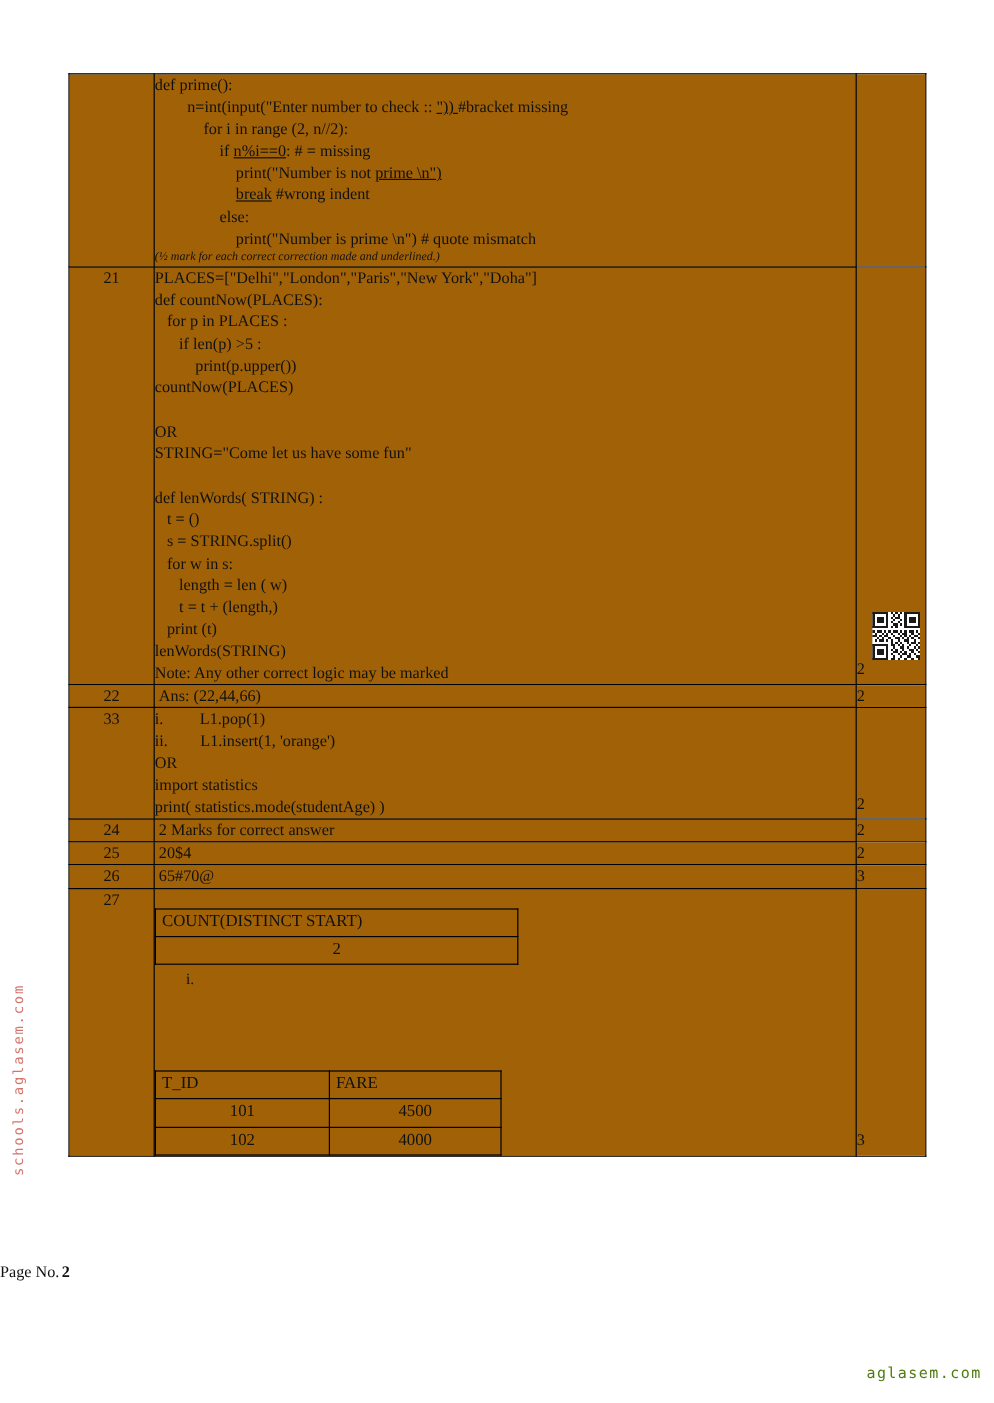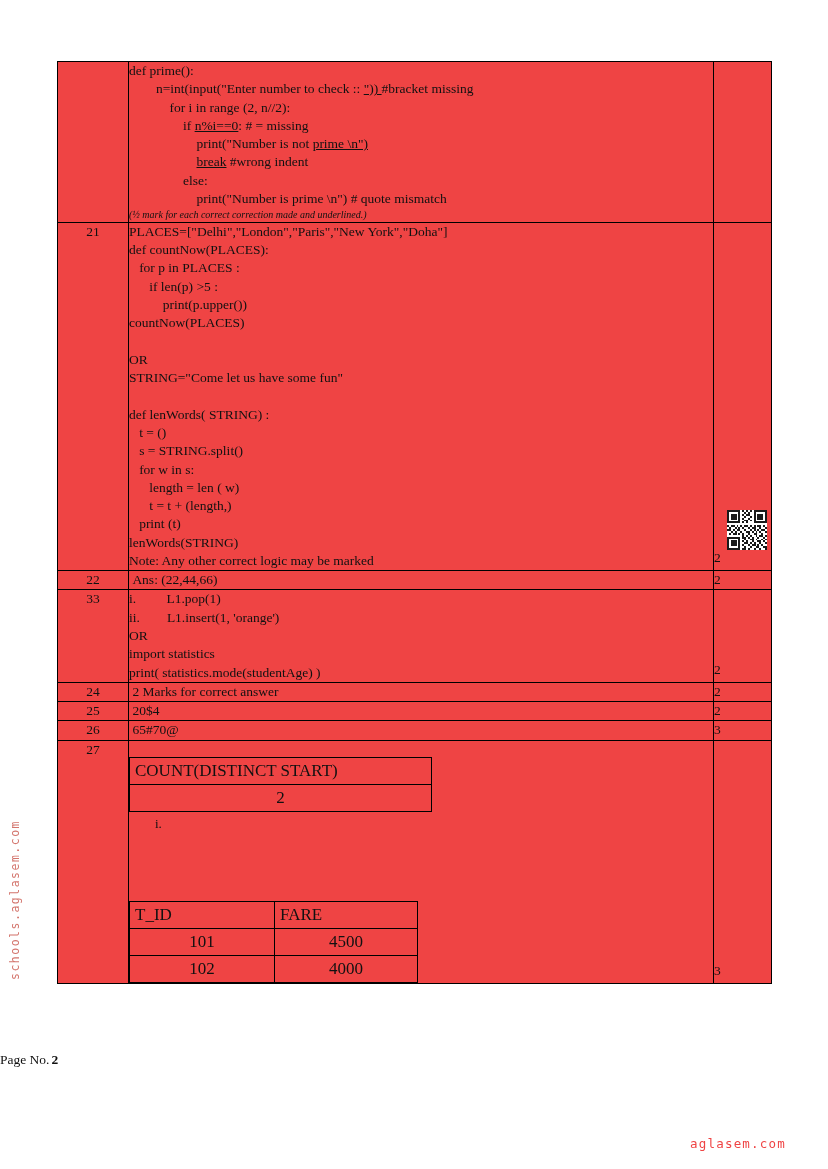--- a/index.html
+++ b/index.html
@@ -31,26 +31,26 @@
     color: #d4766e;
     white-space: nowrap;
     transform-origin: 0 0;
     transform: rotate(-90deg);
     user-select: none;
   }
 
   
   .brand-logo {
     position: absolute;
-    right: 42px;
+    right: 10px;
     bottom: 18px;
     font-family: "DejaVu Sans Mono", "Liberation Mono", monospace;
     font-size: 12.5px;
     letter-spacing: 1.2px;
-    color: #ef4444;
+    color: #4d7c0f;
   }
 
   
   .page-footer {
     position: absolute;
     left: 0;
     right: 0;
     top: 1052px;
     font-size: 13.5px;
     font-family: "Liberation Serif", serif;
@@ -66,21 +66,21 @@
     left: 57px;
     top: 61px;
     width: 714px;
     border-collapse: collapse;
     table-layout: fixed;
   }
   .grid td {
     border: 1px solid #000000;
     vertical-align: top;
     padding: 0;
-    background: #ef4444;
+    background: #a16207;
   }
   .col-qno  { width: 71px; }
   .col-body { width: 585px; }
   .col-mark { width: 58px; }
 
   .qno {
     text-align: center;
     font-size: 13.5px;
     padding: 3px 0 0 0;
     line-height: 1.35;
@@ -128,21 +128,21 @@
   .qr-wrap svg { display: block; }
 
   
   .res-table {
     border-collapse: collapse;
     table-layout: fixed;
     margin: 0;
   }
   .res-table td, .res-table th {
     border: 1px solid #000000;
-    font-size: 17px;
+    font-size: 14px;
     font-weight: normal;
     padding: 1px 5px 2px 5px;
     height: 19px;
     box-sizing: border-box;
   }
   .res-table .hdr { text-align: left; }
   .res-table .val { text-align: center; }
 
   .tbl-count { width: 302px; margin-top: 16px; }
   .tbl-count .c1 { width: 302px; }

